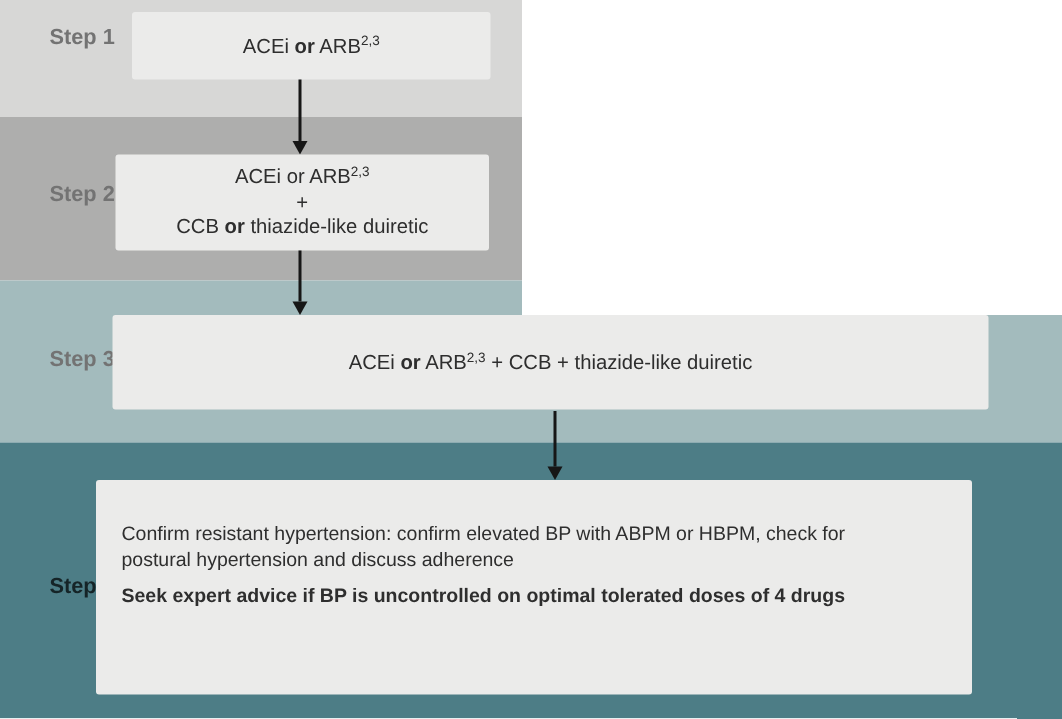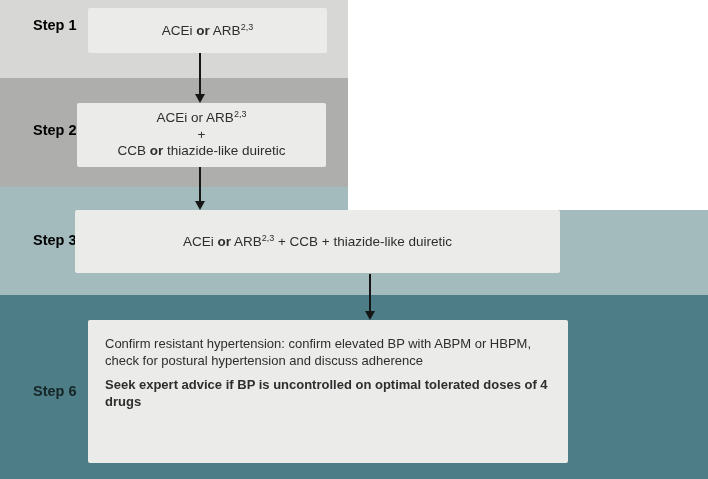--- a/index.html
+++ b/index.html
@@ -20,21 +20,21 @@
   .band-3a { left: 0;    top: 187px; width: 348px; height: 108px; background: #a3bbbd; }
   .band-3b { left: 348px; top: 210px; width: 360px; height: 85px;  background: #a3bbbd; }
   .band-4 { left: 0; top: 295px; width: 708px; height: 184px; background: #4d7d86; }
 
   
   .step-label {
     position: absolute;
     left: 33px;
     font-size: 14.5px;
     font-weight: 700;
-    color: #000000;
+    color: #737373;
     line-height: 18px;
   }
   .step-label.s1 { top: 16px; }
   .step-label.s2 { top: 121px; text-align: center; }
   .step-label.s3 { top: 231px; }
   .step-label.s4 { top: 382px; color: #152427; }
 
   
   .box {
     position: absolute;
@@ -44,23 +44,23 @@
     color: #2e2e2e;
   }
   .box-center {
     display: flex;
     align-items: center;
     justify-content: center;
     text-align: center;
   }
   .box-1 { left: 88px; top: 8px;   width: 239px; height: 45px; }
   .box-2 { left: 77px; top: 103px; width: 249px; height: 64px; flex-direction: column; line-height: 16.5px; }
-  .box-3 { left: 75px; top: 210px; width: 485px; height: 63px; }
-  .box-4 { left: 88px; top: 320px; width: 480px; height: 143px; box-sizing: border-box;
-           padding: 15px 17px 0 17px; font-size: 13px; line-height: 17px; }
+  .box-3 { left: 75px; top: 210px; width: 584px; height: 63px; }
+  .box-4 { left: 64px; top: 320px; width: 584px; height: 143px; box-sizing: border-box;
+           padding: 27px 17px 0 17px; font-size: 13px; line-height: 17px; }
 
   .box b { font-weight: 700; }
   sup.fnote { font-size: 9px; line-height: 0; vertical-align: 5px; }
 
   .box-4 p { margin: 0; }
   .b4-p1 { margin-bottom: 7px !important; max-width: 522px; }
   .b4-p2 { margin-bottom: 2px !important; }
   .box-4 ul { margin: 0 0 8px 0; padding-left: 23px; list-style: disc outside; }
   .box-4 li { margin: 0; padding-left: 2px; }
   .b4-p3 { font-weight: 700; }

